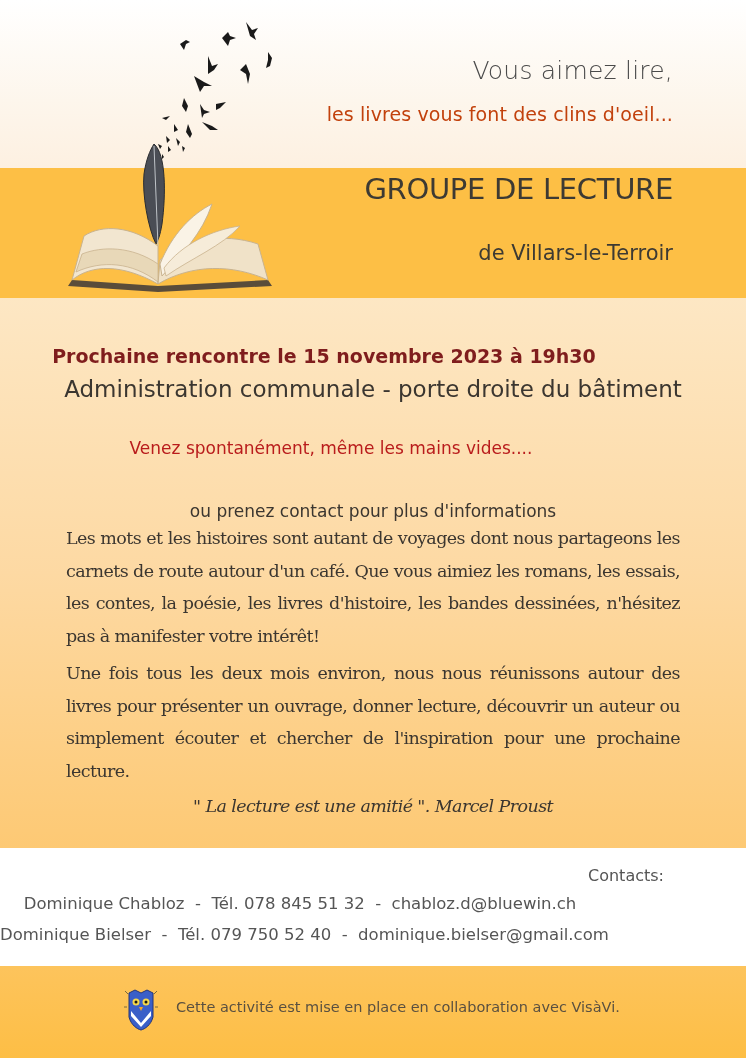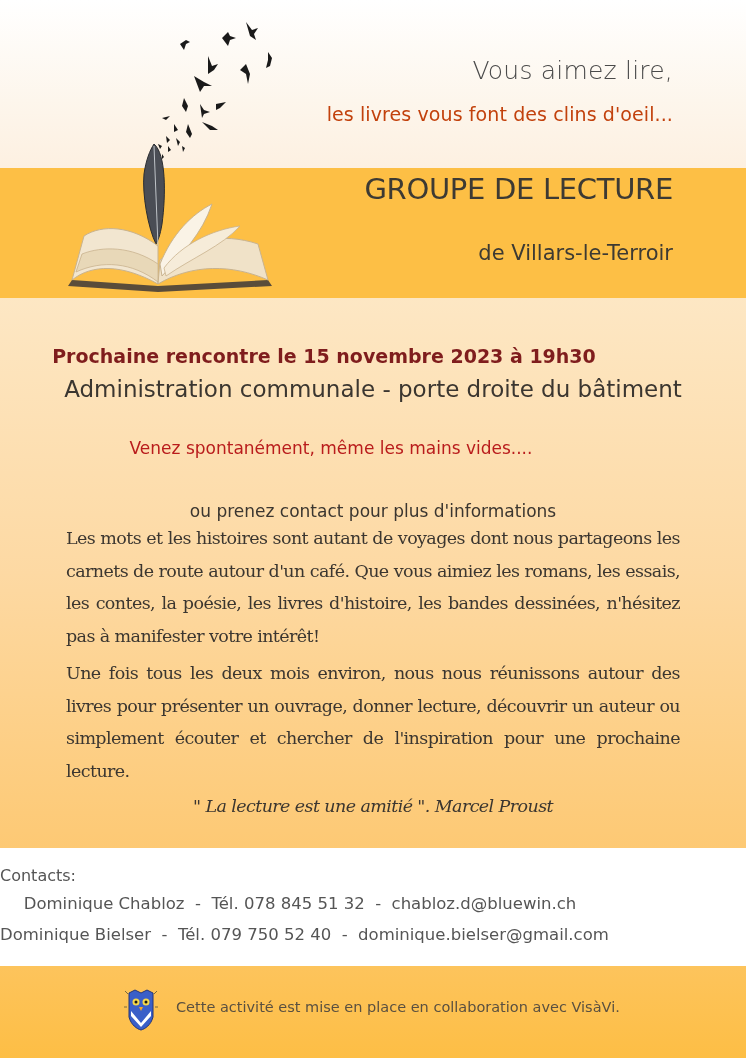--- a/index.html
+++ b/index.html
@@ -18,21 +18,21 @@
   .meeting { position:absolute; left:0; width:648px; top:345px; text-align:center; font-size:19px; font-weight:bold; color:#7f1d1d; }
   .location { position:absolute; left:0; width:746px; top:376px; text-align:center; font-size:23px; color:#3b3630; }
   .invite1 { position:absolute; left:0; width:662px; top:438px; text-align:center; font-size:17px; color:#b91c1c; }
   .invite2 { position:absolute; left:0; width:746px; top:462px; text-align:center; font-size:17px; color:#3b3630;margin-top:39px; }
 
   .para { position:absolute; left:66px; width:614px; font-family:"DejaVu Serif", serif; font-size:17.5px; line-height:32.5px; color:#3b3630; text-align:justify; text-align-last:left; letter-spacing:-0.6px; }
   .para1 { top:522px; }
   .para2 { top:657px; }
   .quote { position:absolute; left:0; width:746px; top:796px; text-align:center; font-family:"DejaVu Serif", serif; font-style:italic; font-size:17.5px; color:#3b3630; letter-spacing:-0.6px; }
 
-  .contacts-label { position:absolute; left:0; width:664px; top:866px; text-align:left; font-size:16px; color:#555; }
+  .contacts-label { position:absolute; left:0; width:664px; top:866px; text-align:right; font-size:16px; color:#555; }
   .contact-row { position:absolute; left:0; width:600px; text-align:center; font-size:16.5px; color:#555; white-space:pre; }
   .contact-row.r1 { top:894px; }
   .contact-row.r2 { top:925px; }
 
   .footer-text { position:absolute; left:176px; top:999px; font-size:14.5px; color:#5a5040; }
   .owl { position:absolute; left:123px; top:985px; width:36px; height:46px; }
   .illustration { position:absolute; left:62px; top:14px; width:220px; height:282px; }
 </style>
 </head>
 <body>

